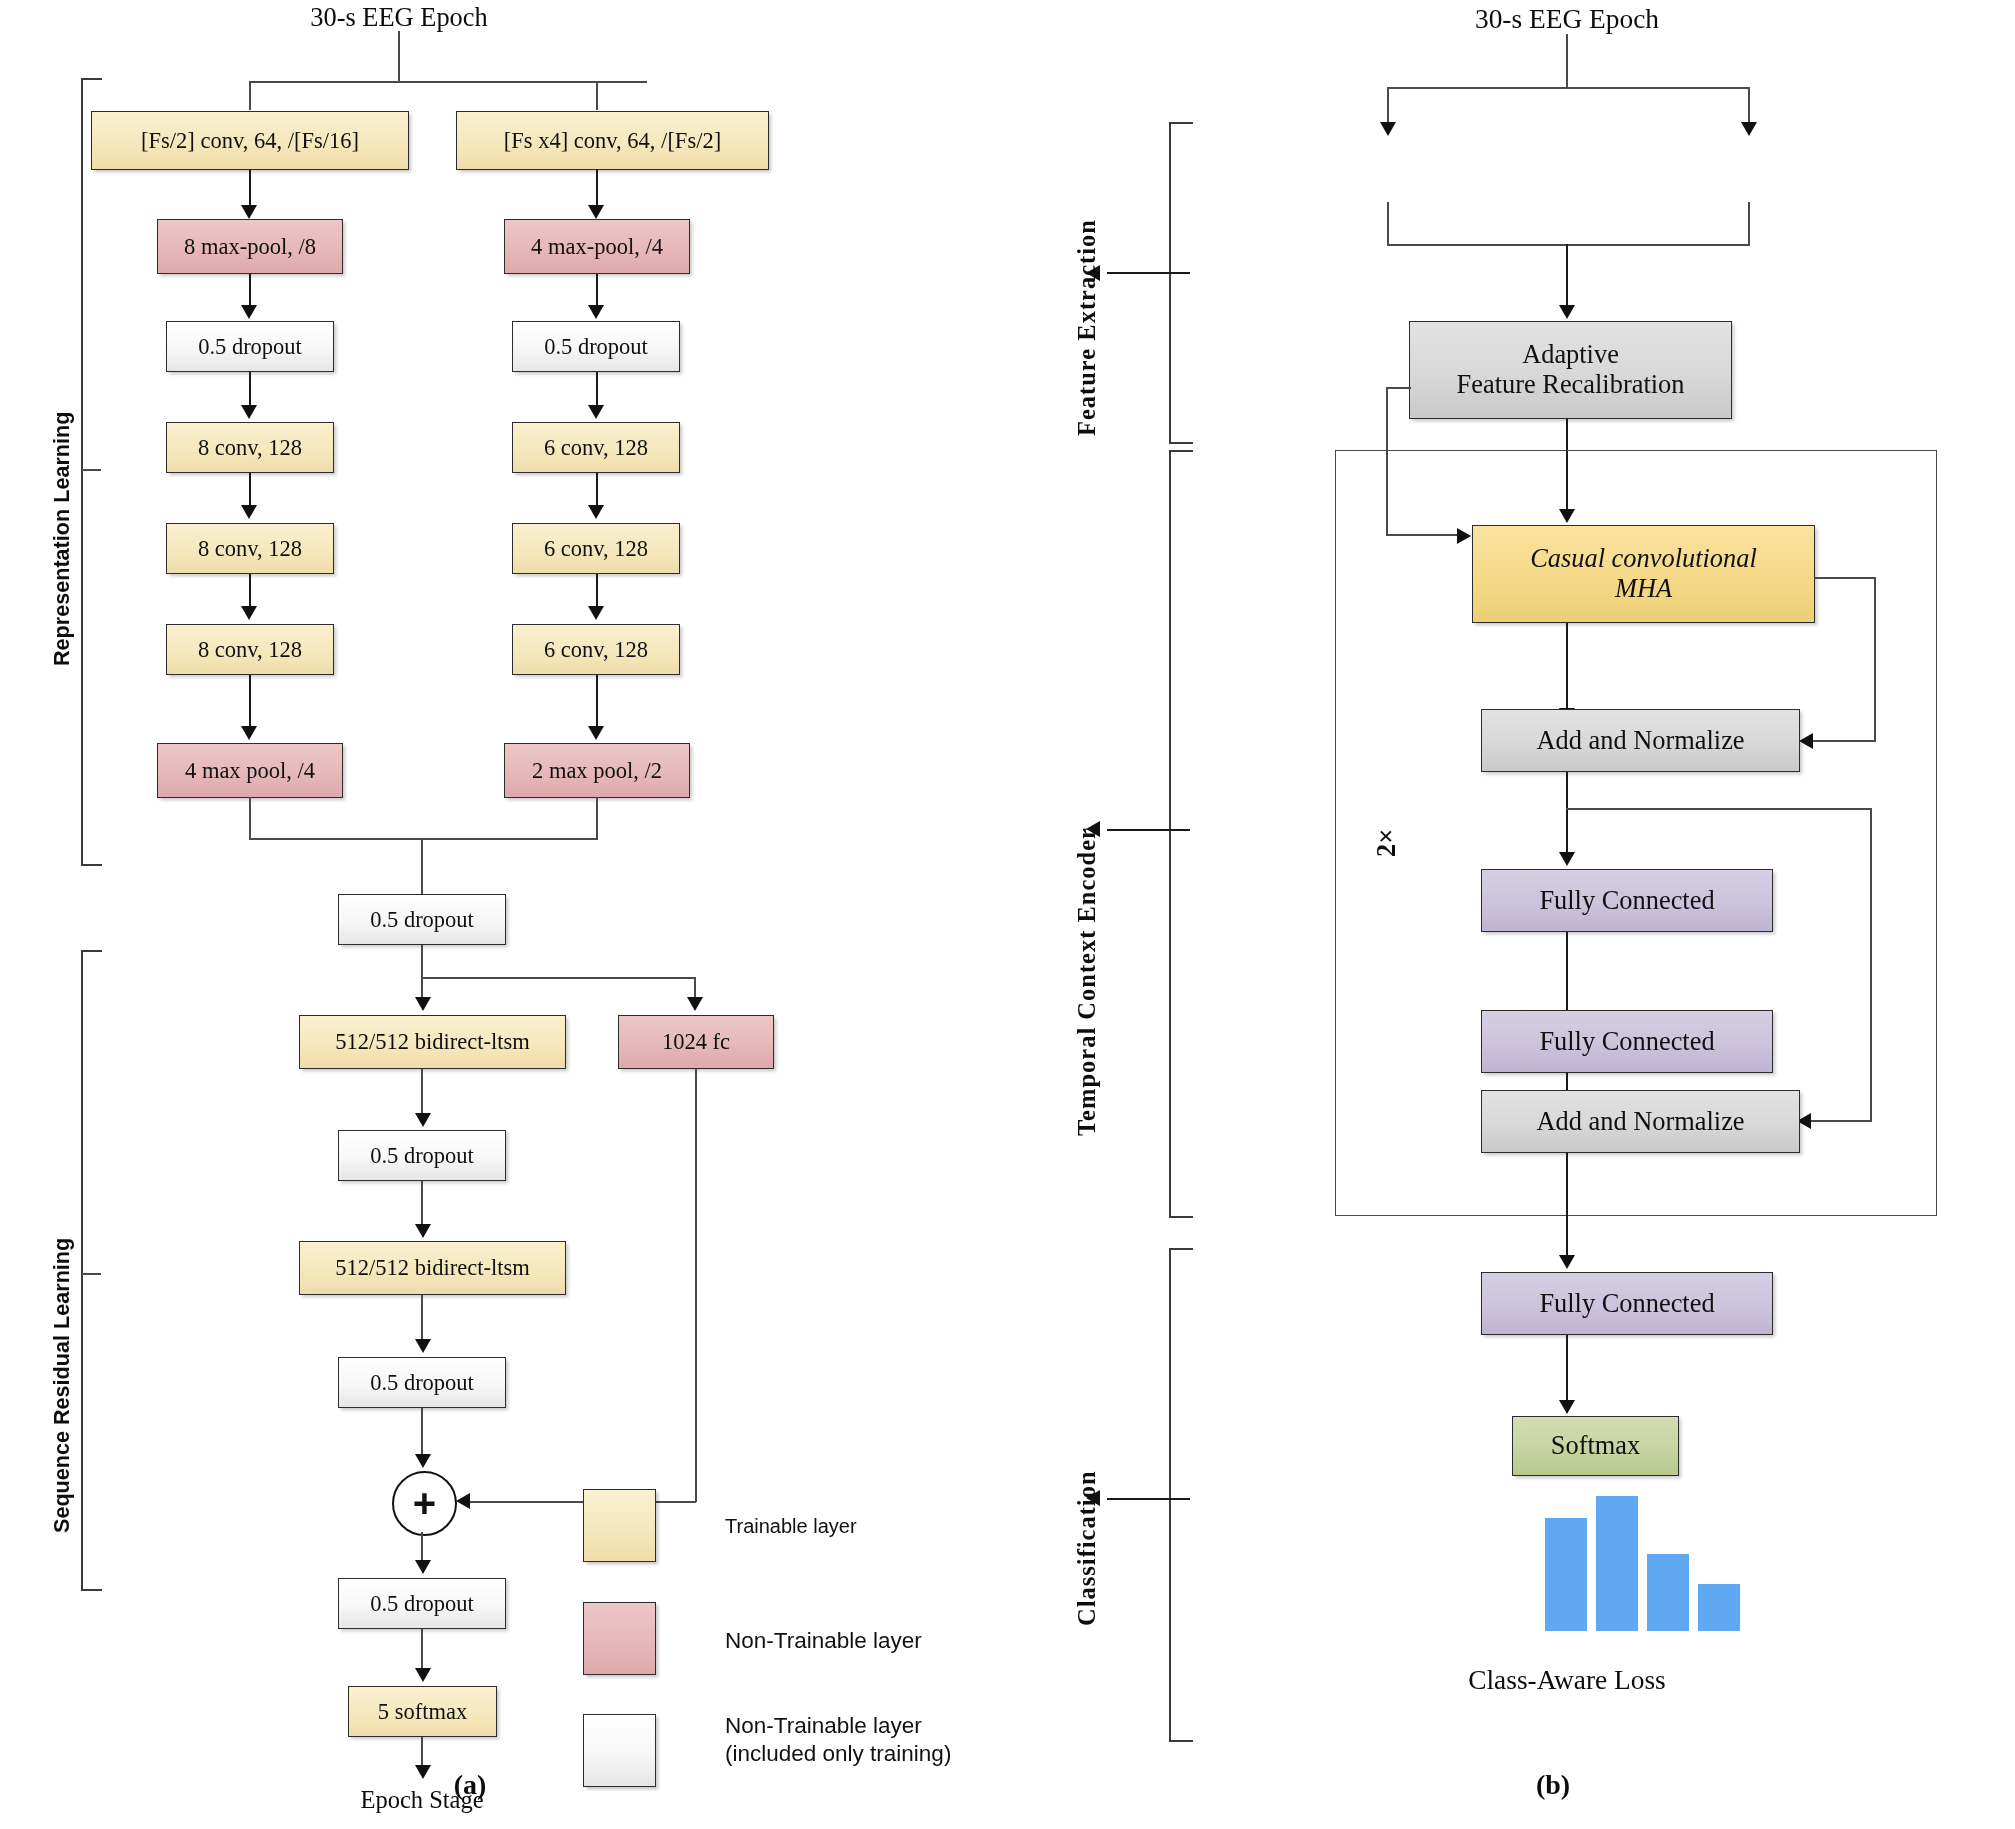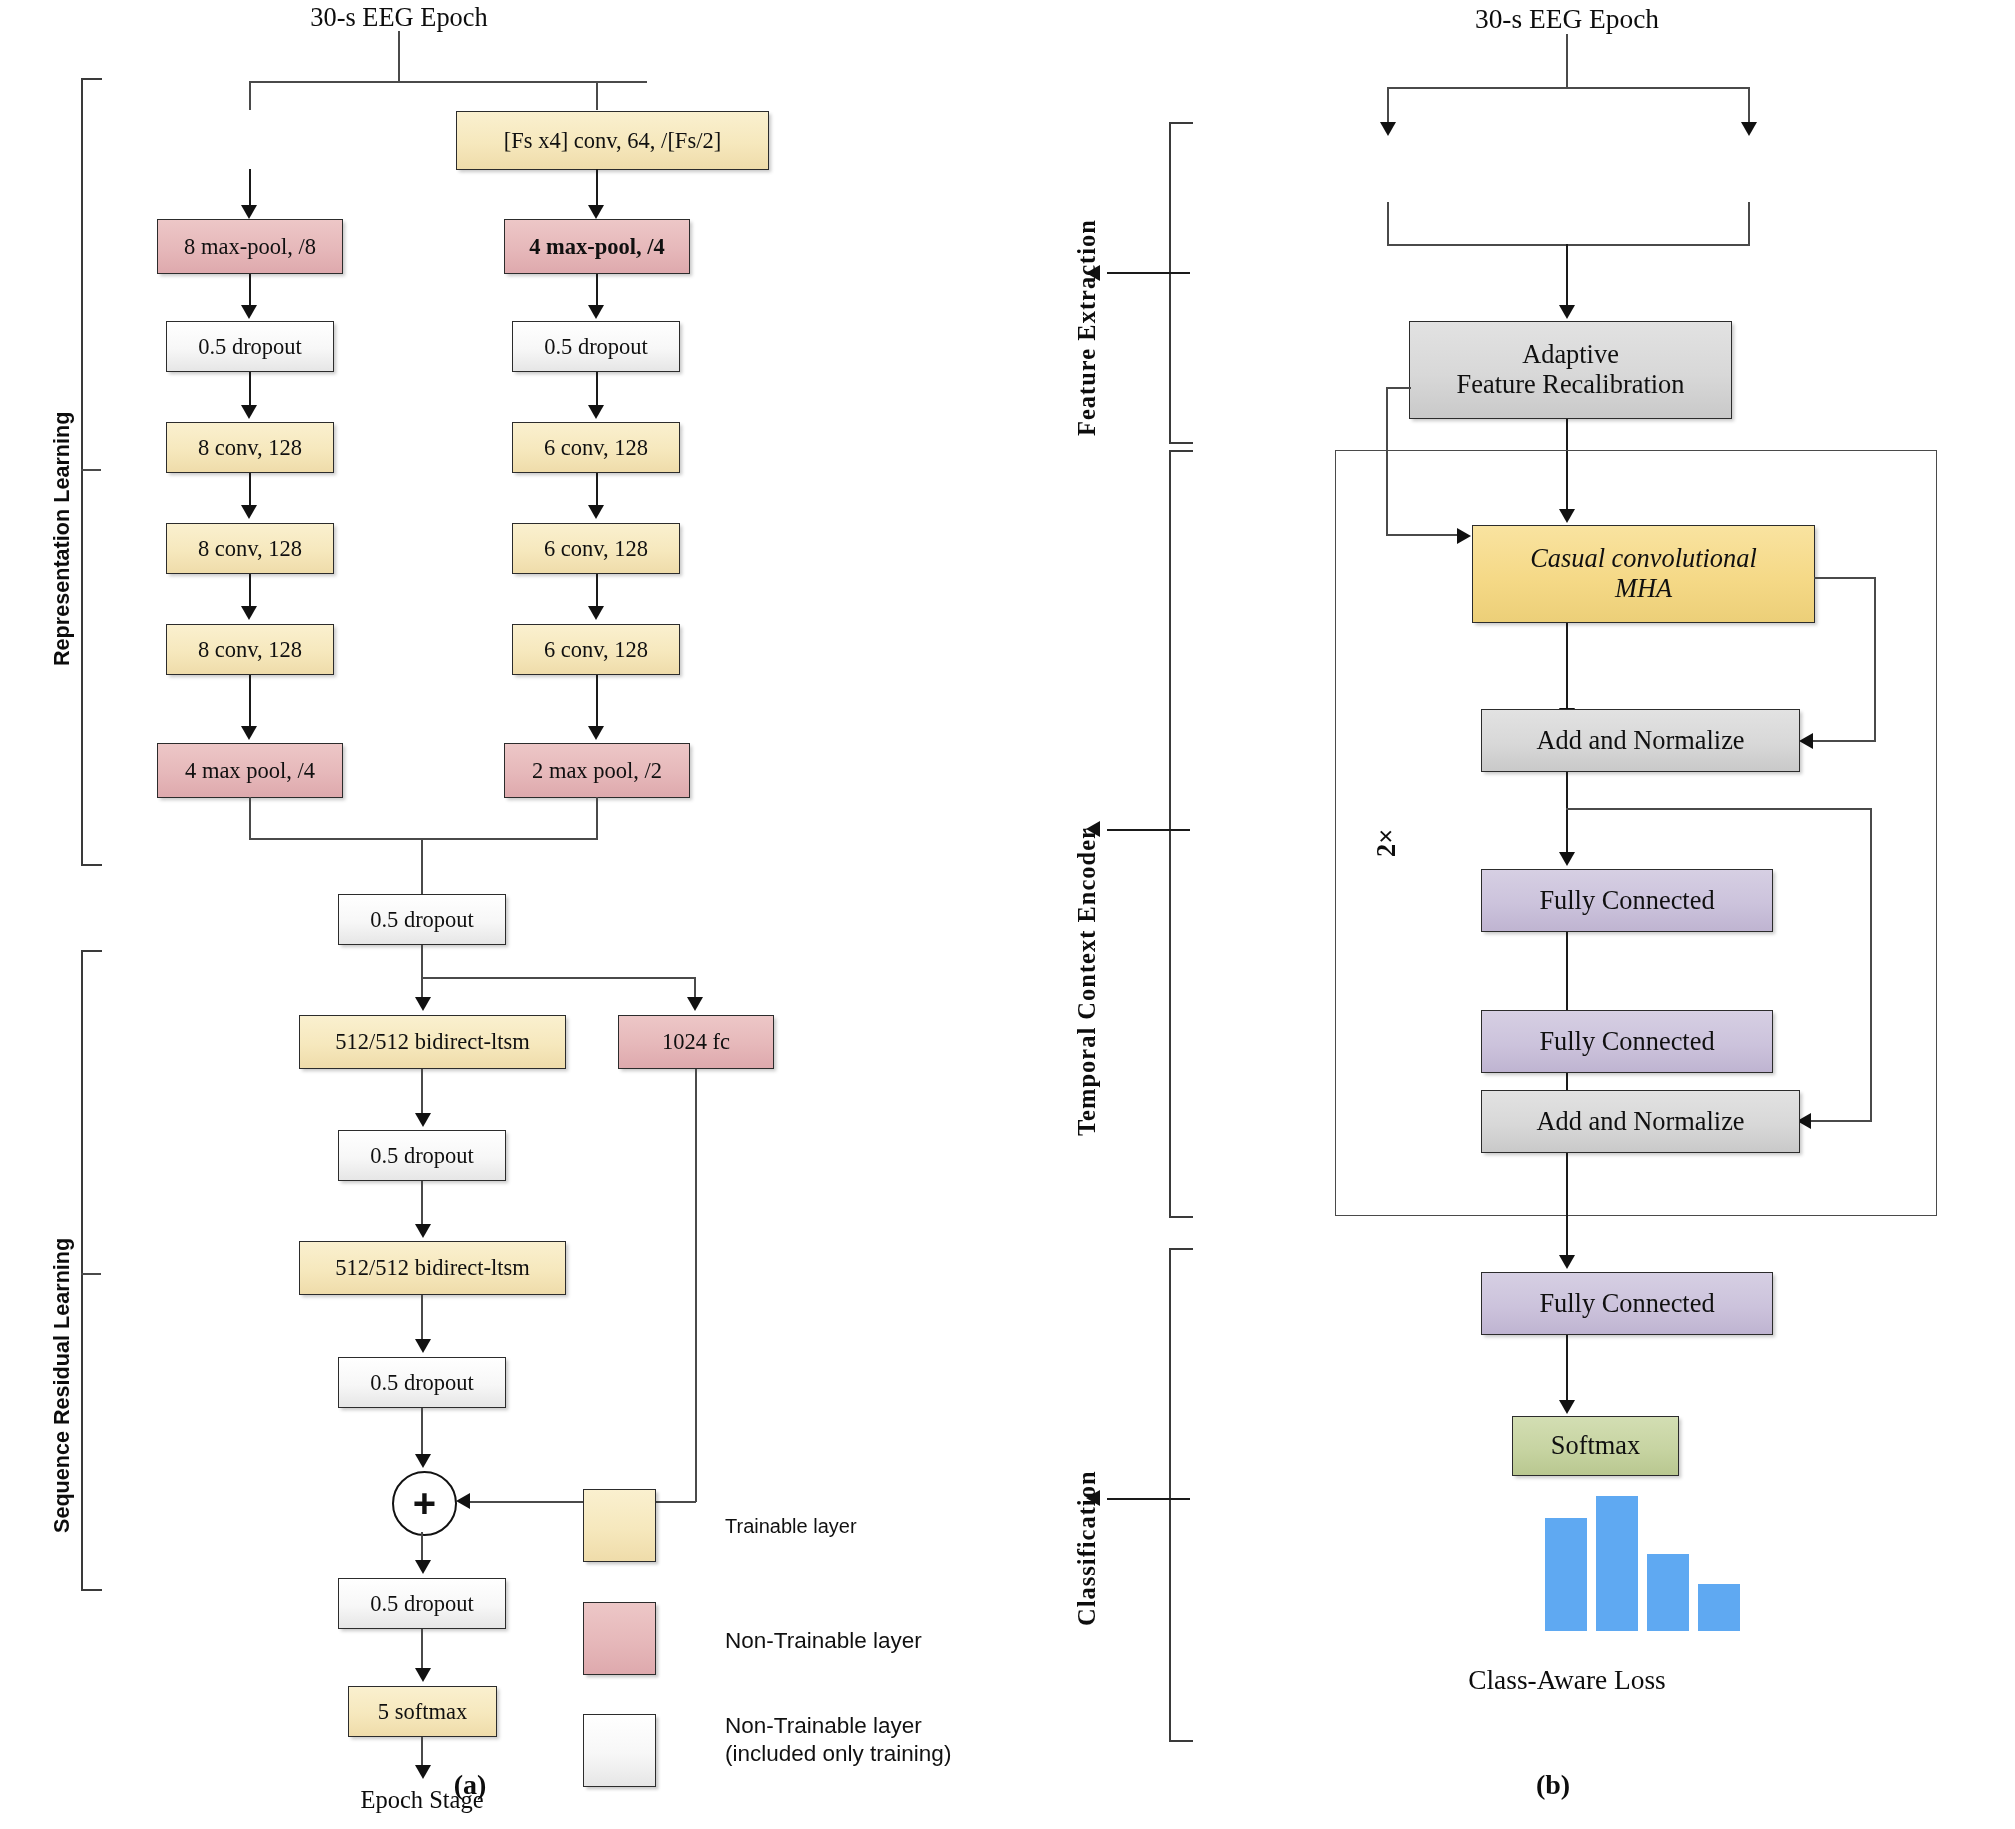--- a/index.html
+++ b/index.html
@@ -81,20 +81,21 @@
 
 <div id="page">
 
   <div class="txt center" style="left:399px;top:2px;font-size:26.4px;">30-s EEG Epoch</div>
 
   <div class="ln thin v" style="left:398px;top:31px;width:2px;height:51px;"></div>
   <div class="ln thin h" style="left:249px;top:81px;width:398px;height:2px;"></div>
   <div class="ln thin v" style="left:249px;top:81px;width:2px;height:29px;"></div>
   <div class="ln thin v" style="left:596px;top:81px;width:2px;height:29px;"></div>
 
+  <div class="node n-train" style="left:91px;top:111px;width:318px;height:59px;font-size:22.5px;">[Fs/2] conv, 64, /[Fs/16]</div>
   <div class="ln v" style="left:249px;top:169px;height:36px;"></div>
   <div class="arw down" style="left:241px;top:205px;"></div>
 
   <div class="node n-nontrain" style="left:157px;top:219px;width:186px;height:55px;font-size:22.5px;">8 max-pool, /8</div>
   <div class="ln v" style="left:249px;top:274px;height:33px;"></div>
   <div class="arw down" style="left:241px;top:305px;"></div>
 
   <div class="node n-plain" style="left:166px;top:321px;width:168px;height:51px;font-size:22.5px;">0.5 dropout</div>
   <div class="ln v" style="left:249px;top:372px;height:35px;"></div>
   <div class="arw down" style="left:241px;top:405px;"></div>
@@ -110,21 +111,21 @@
   <div class="node n-train" style="left:166px;top:624px;width:168px;height:51px;font-size:22.5px;">8 conv, 128</div>
   <div class="ln v" style="left:249px;top:675px;height:54px;"></div>
   <div class="arw down" style="left:241px;top:726px;"></div>
 
   <div class="node n-nontrain" style="left:157px;top:743px;width:186px;height:55px;font-size:22.5px;">4 max pool, /4</div>
 
   <div class="node n-train" style="left:456px;top:111px;width:313px;height:59px;font-size:22.5px;">[Fs x4] conv, 64, /[Fs/2]</div>
   <div class="ln v" style="left:596px;top:169px;height:36px;"></div>
   <div class="arw down" style="left:588px;top:205px;"></div>
 
-  <div class="node n-nontrain" style="left:504px;top:219px;width:186px;height:55px;font-size:22.5px;font-weight:bold;">4 max-pool, /4</div>
+  <div class="node n-nontrain" style="left:504px;top:219px;width:186px;height:55px;font-size:22.5px;">4 max-pool, /4</div>
   <div class="ln v" style="left:596px;top:274px;height:33px;"></div>
   <div class="arw down" style="left:588px;top:305px;"></div>
 
   <div class="node n-plain" style="left:512px;top:321px;width:168px;height:51px;font-size:22.5px;">0.5 dropout</div>
   <div class="ln v" style="left:596px;top:372px;height:35px;"></div>
   <div class="arw down" style="left:588px;top:405px;"></div>
 
   <div class="node n-train" style="left:512px;top:422px;width:168px;height:51px;font-size:22.5px;">6 conv, 128</div>
   <div class="ln v" style="left:596px;top:473px;height:35px;"></div>
   <div class="arw down" style="left:588px;top:505px;"></div>

